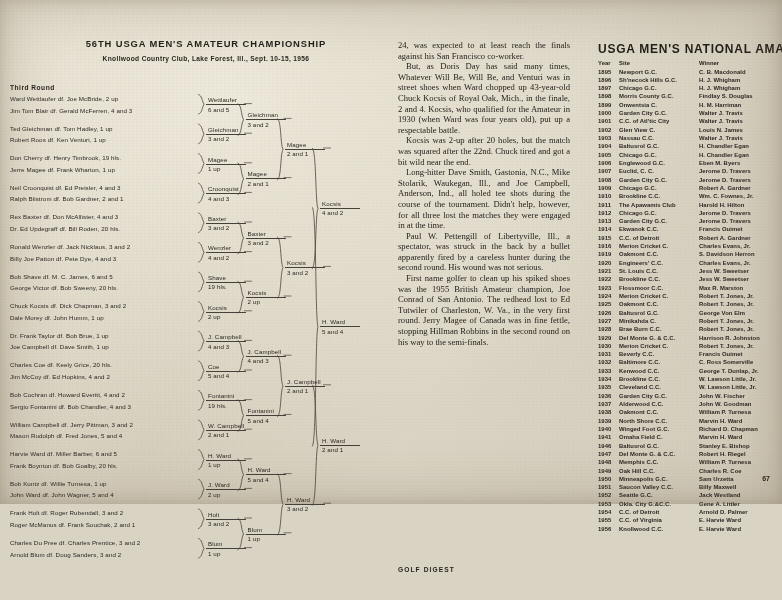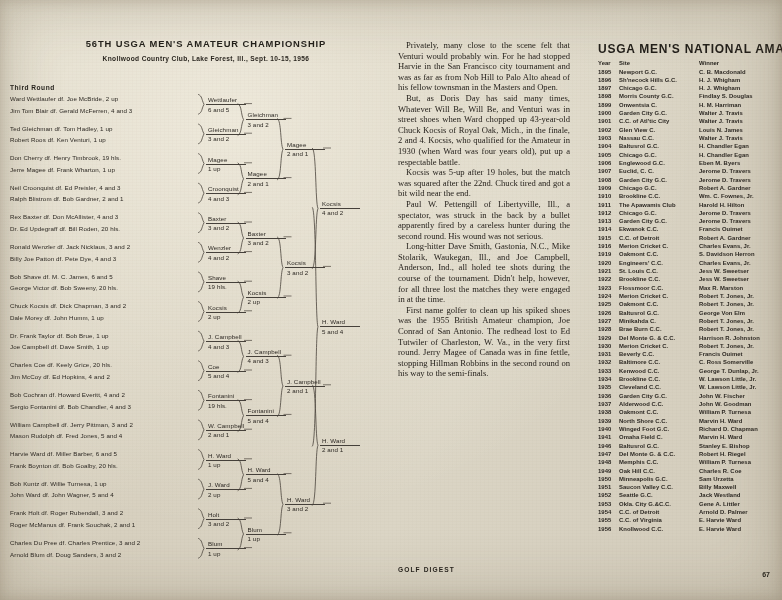--- a/index.html
+++ b/index.html
@@ -3,21 +3,21 @@
 <meta charset="utf-8">
 <style>
   html,body{margin:0;padding:0;}
   body{
     width:782px;height:600px;overflow:hidden;
     background:#d9d3c4;
     font-family:"Liberation Sans",sans-serif;
     color:#2b2722;
   }
   #page{
-    position:relative;width:782px;height:600px;
+    position:relative;width:782px;height:504px;
     background:
       radial-gradient(ellipse at 30% 20%, rgba(255,252,240,.55), rgba(255,252,240,0) 60%),
       linear-gradient(115deg,#ded8c8 0%,#d7d0bf 35%,#dbd5c5 60%,#d2cbba 100%);
   }
   
   #grain{
     position:absolute;inset:0;pointer-events:none;opacity:.22;
     background-image:
       repeating-linear-gradient(0deg, rgba(120,105,80,.10) 0px, rgba(120,105,80,.10) 1px, rgba(0,0,0,0) 1px, rgba(0,0,0,0) 3px),
       repeating-linear-gradient(90deg, rgba(120,105,80,.07) 0px, rgba(120,105,80,.07) 1px, rgba(0,0,0,0) 1px, rgba(0,0,0,0) 4px);
@@ -332,25 +332,25 @@
       </div>
     <div id="fn-host">
         <div class="win" style="left: 320px; top: 318.3px; width: 40px;">
           <span class="nm">H. Ward</span>
           <span class="sc">5 and 4</span>
         </div>
       </div>
   </div>
 
   <div id="article">
-      <p class="ind">Privately, many close to the scene felt that Venturi would probably win. For he had stopped Harvie in the San Francisco city tournament and was as far as from Nob Hill to Palo Alto ahead of his fellow townsman in the Masters and Open.</p>
+      <p>24, was expected to at least reach the finals against his San Francisco co-worker.</p>
       <p class="ind">But, as Doris Day has said many times, Whatever Will Be, Will Be, and Venturi was in street shoes when Ward chopped up 43-year-old Chuck Kocsis of Royal Oak, Mich., in the finale, 2 and 4. Kocsis, who qualified for the Amateur in 1930 (when Ward was four years old), put up a respectable battle.</p>
-      <p class="ind">Kocsis was 5-up after 19 holes, but the match was squared after the 22nd. Chuck tired and got a bit wild near the end.</p>
+      <p class="ind">Kocsis was 2-up after 20 holes, but the match was squared after the 22nd. Chuck tired and got a bit wild near the end.</p>
+      <p class="ind">Long-hitter Dave Smith, Gastonia, N.C., Mike Stolarik, Waukegan, Ill., and Joe Campbell, Anderson, Ind., all holed tee shots during the course of the tournament. Didn't help, however, for all three lost the matches they were engaged in at the time.</p>
       <p class="ind">Paul W. Pettengill of Libertyville, Ill., a spectator, was struck in the back by a bullet apparently fired by a careless hunter during the second round. His wound was not serious.</p>
-      <p class="ind">Long-hitter Dave Smith, Gastonia, N.C., Mike Stolarik, Waukegan, Ill., and Joe Campbell, Anderson, Ind., all holed tee shots during the course of the tournament. Didn't help, however, for all three lost the matches they were engaged in at the time.</p>
       <p class="ind">First name golfer to clean up his spiked shoes was the 1955 British Amateur champion, Joe Conrad of San Antonio. The redhead lost to Ed Tutwiler of Charleston, W. Va., in the very first round. Jerry Magee of Canada was in fine fettle, stopping Hillman Robbins in the second round on his way to the semi-finals.</p>
     </div>
   <div id="credit">GOLF DIGEST</div>
 
   <div id="champs">
     <div id="champs-title">USGA MEN'S NATIONAL AMATEUR</div>
     <table class="ch">
       <thead>
         <tr>
           <th class="c-year">Year</th>

